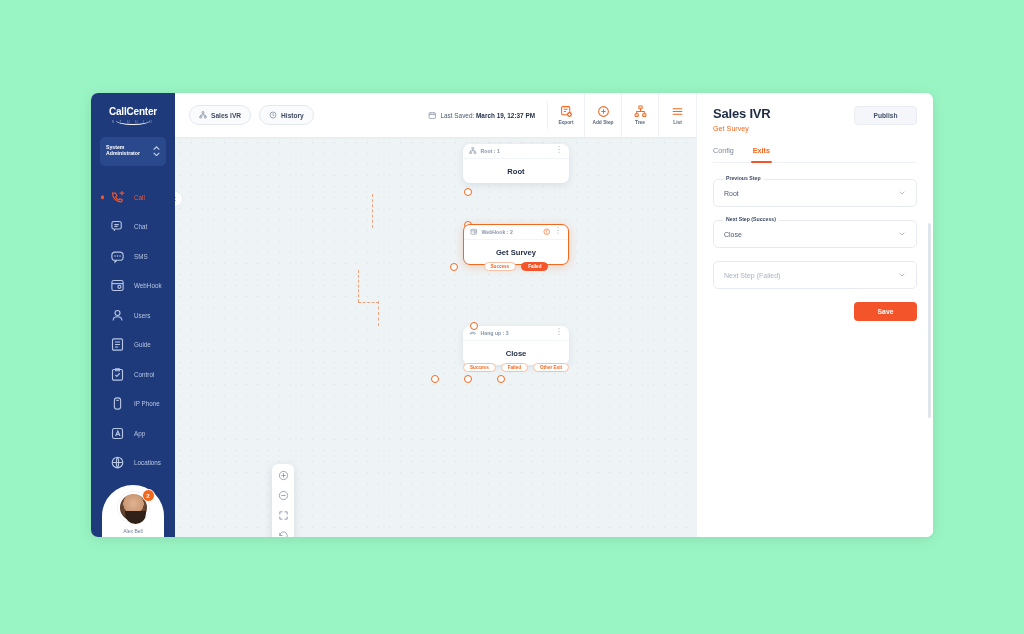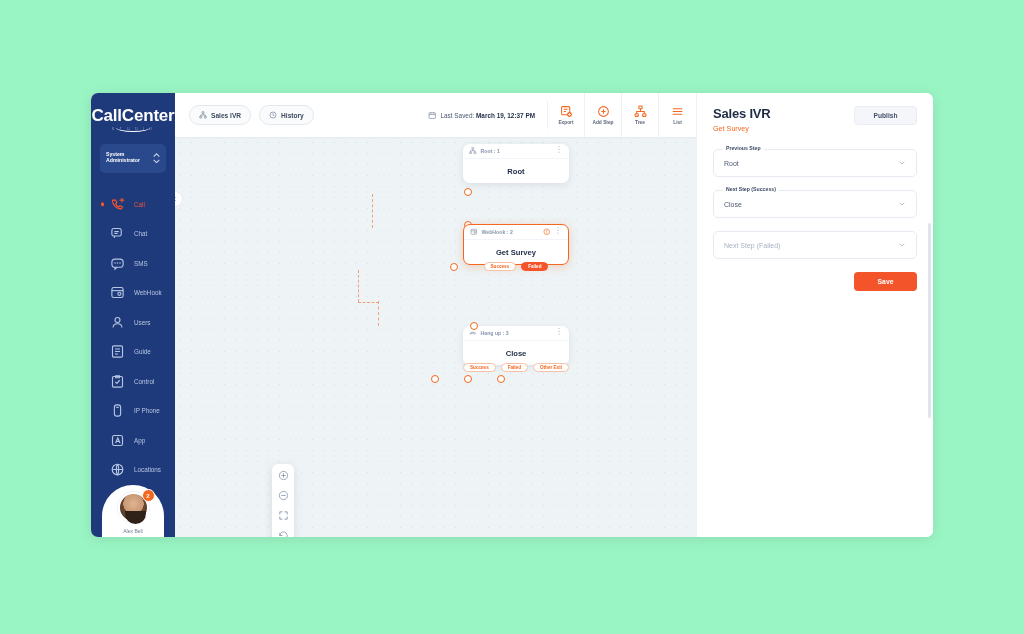--- a/index.html
+++ b/index.html
@@ -24,21 +24,21 @@
   #sidebar {
     width: 84px; height: 100%;
     background: #1e3a7b;
     position: relative;
     flex: 0 0 84px;
     display: flex; flex-direction: column; align-items: center;
     overflow: hidden;
   }
   .logo-wrap { margin-top: 14px; text-align: center; }
   .logo-text {
-    font-size: 17px; font-weight: bold; color: #ffffff;
+    font-size: 10px; font-weight: bold; color: #ffffff;
     letter-spacing: -0.2px; line-height: 1;
   }
   .logo-sub {
     font-size: 3.6px; color: #8fa5cf; letter-spacing: 2.2px;
     margin-top: 2.5px;
   }
   .logo-swoosh {
     position: absolute; width: 34px; height: 9px;
     border-bottom: 1.3px solid #ffffff;
     border-radius: 0 0 50% 50%;
@@ -595,20 +595,24 @@
 
   <div id="right-panel">
     <div id="panel-head">
       <div id="panel-top-row">
         <div>
           <div id="panel-title">Sales IVR</div>
           <div id="panel-sub">Get Survey</div>
         </div>
         <div id="publish-btn">Publish</div>
       </div>
+      <div id="panel-tabs">
+        <div class="ptab">Config</div>
+        <div class="ptab active">Exits</div>
+      </div>
     </div>
 
     <div id="panel-body">
       <div class="field">
         <span class="field-label">Previous Step</span>
         <span class="field-value">Root</span>
         <span class="field-chev">
           <svg viewBox="0 0 24 24" fill="none" stroke="currentColor" stroke-width="2.2" stroke-linecap="round">
               <path d="M6 9l6 6 6-6"></path>
             </svg>

